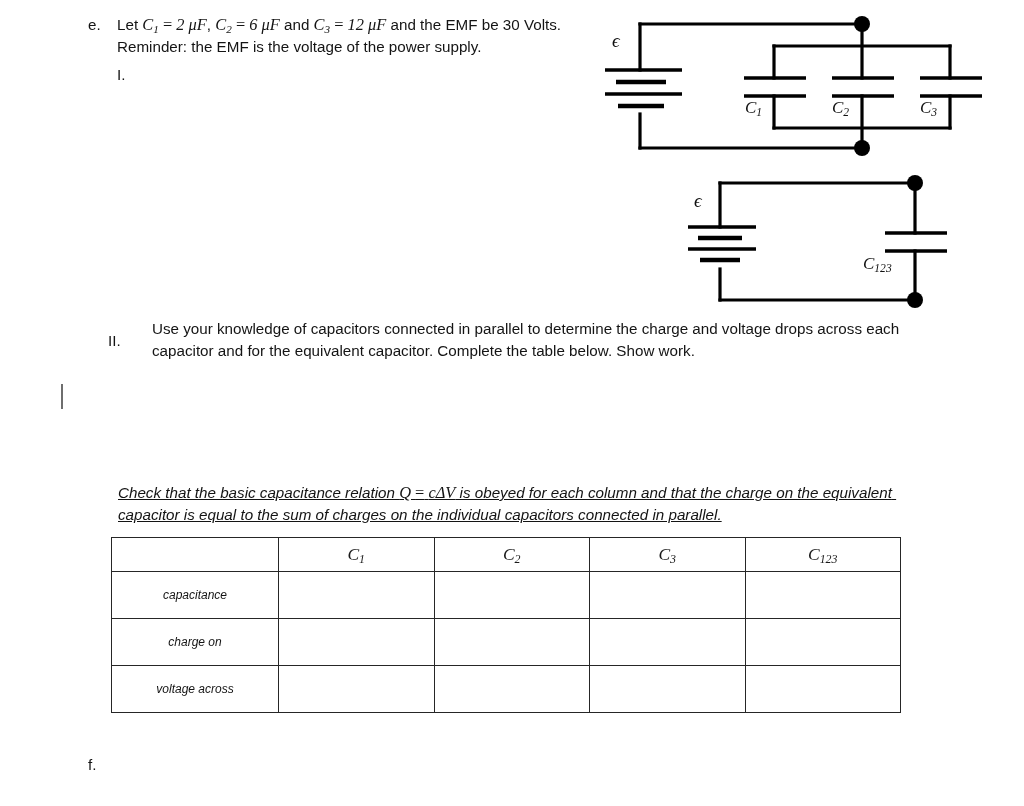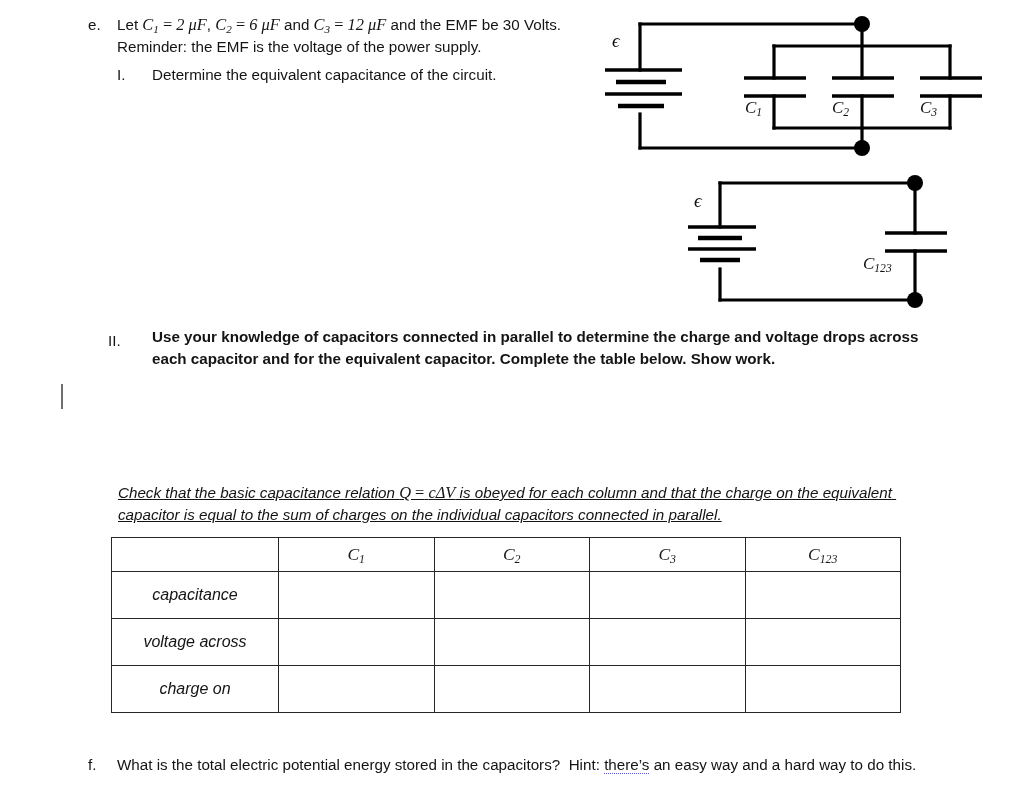--- a/index.html
+++ b/index.html
@@ -52,21 +52,21 @@
     line-height: 0;
   }
 
   
   #item-e-marker { left: 88px;  top: 14px; }
   #item-e-text   { left: 117px; top: 14px; width: 475px; }
   #item-I-marker { left: 117px; top: 64px; }
   #item-I-text   { left: 152px; top: 64px; width: 430px; }
 
   #item-II-marker { left: 108px; top: 330px; text-align: right; }
-  #item-II-text   { left: 152px; top: 326px; width: 795px; font-weight: bold; }
+  #item-II-text   { left: 152px; top: 318px; width: 795px; }
 
   #check-note { left: 118px; top: 482px; width: 793px; font-style: italic; text-decoration: underline; }
 
   #item-f-marker { left: 88px;  top: 754px; }
   #item-f-text   { left: 117px; top: 754px; width: 860px; }
 
   .grammar-underline {
     border-bottom: 1.6px dotted #5a5ad0;
     padding-bottom: 0px;
   }
@@ -127,21 +127,21 @@
     text-align: center;
     vertical-align: middle;
   }
   #data-table tbody td {
     height: 46px;
     vertical-align: middle;
   }
   #data-table tbody td.row-label {
     text-align: center;
     font-style: italic;
-    font-size: 16px;
+    font-size: 12px;
     color: #141414;
   }
   .hdr-math {
     font-family: "Liberation Serif", serif;
     font-style: italic;
     font-size: 17.5px;
   }
   
   #table-clip {
     position: absolute;
@@ -154,21 +154,20 @@
 </style>
 </head>
 <body>
 
 <div class="page">
 
   <div class="marker" id="item-e-marker" style="left: 88px; top: 14px;">e.</div>
   <div class="txt" id="item-e-text"><span>Let </span><span class="mathi"><span class="mathi">C</span><sub>1</sub> <span class="mathu">=</span> 2 <span class="mathi">μF</span></span><span>, </span><span class="mathi"><span class="mathi">C</span><sub>2</sub> <span class="mathu">=</span> 6 <span class="mathi">μF</span></span><span> and </span><span class="mathi"><span class="mathi">C</span><sub>3</sub> <span class="mathu">=</span> 12 <span class="mathi">μF</span></span><span> and the EMF be 30 Volts.  </span><span class="ital">Reminder: the EMF is the voltage of the power supply.</span></div>
 
   <div class="marker" id="item-I-marker">I.</div>
-  <div class="txt" id="item-I-text">Determine the equivalent capacitance of the circuit.</div>
 
   <div class="circuit" id="circuit-parallel">
     <svg width="400" height="165" viewBox="0 0 400 165" xmlns="http://www.w3.org/2000/svg">
       <g stroke="#000" stroke-width="3.2" fill="none" stroke-linecap="square">
 
         <path d="M40 16 L262 16"></path>
 
         <path d="M40 16 L40 62"></path>
 
         <path d="M40 106 L40 140"></path>
@@ -279,33 +278,32 @@
     </thead>
     <tbody>
       <tr>
         <td class="row-label">capacitance</td>
         <td></td>
         <td></td>
         <td></td>
         <td></td>
       </tr>
       <tr>
-        <td class="row-label">voltage across</td>
+        <td class="row-label">charge on</td>
         <td></td>
         <td></td>
         <td></td>
         <td></td>
       </tr>
       <tr>
-        <td class="row-label">charge on</td>
+        <td class="row-label">voltage across</td>
         <td></td>
         <td></td>
         <td></td>
         <td></td>
       </tr>
     </tbody>
   </table>
   <div id="table-clip"></div>
 
   <div class="marker" id="item-f-marker">f.</div>
-  <div class="txt" id="item-f-text"><span>What is the total electric potential energy stored in the capacitors?  </span><span class="ital">Hint:</span><span class="ital">&nbsp;</span><span class="ital grammar-underline">there’s</span><span class="ital"> an easy way and a hard way to do this.</span></div>
 
 </div>
 
 </body></html>

